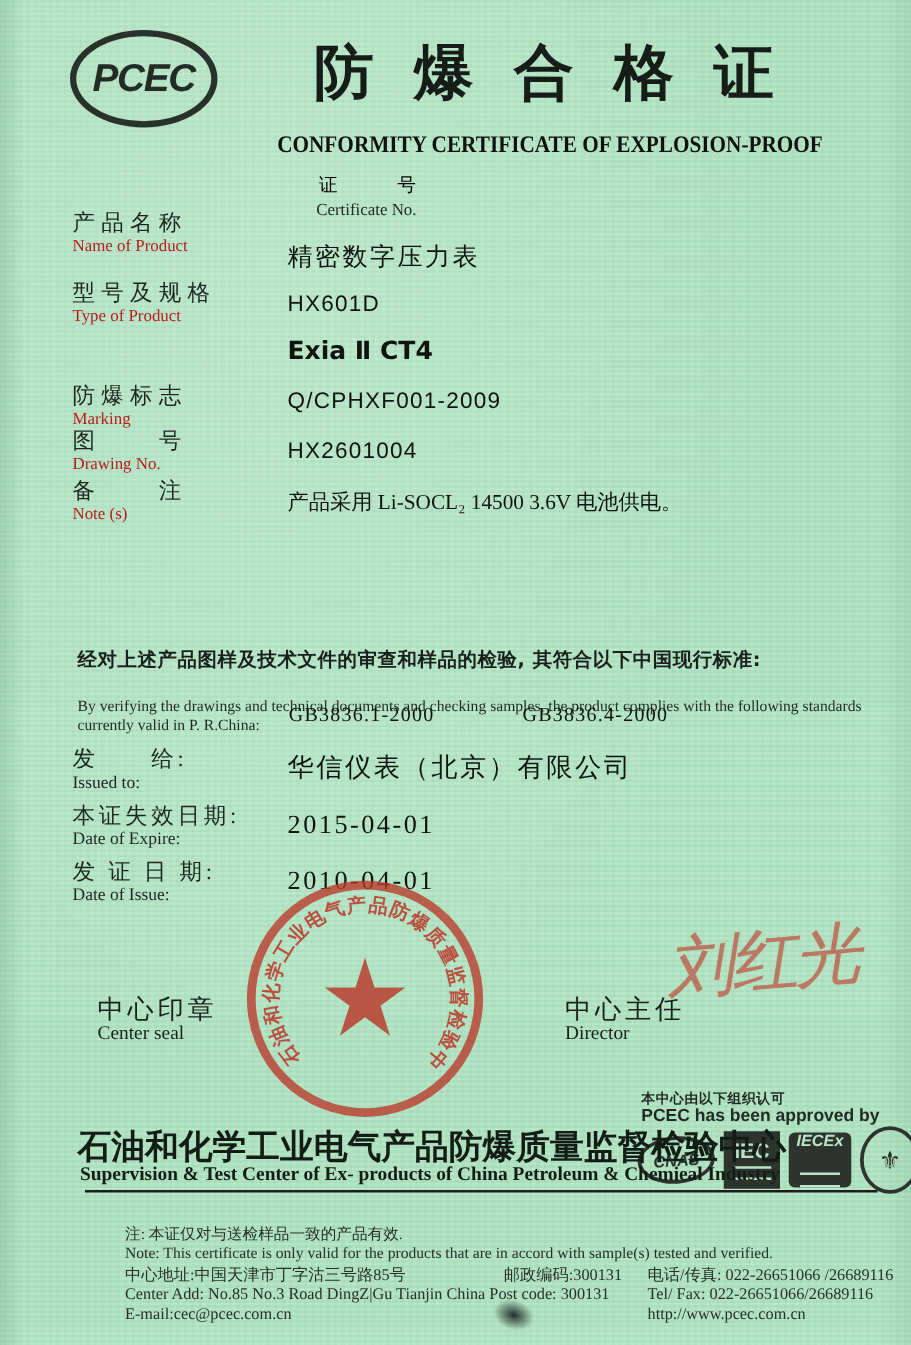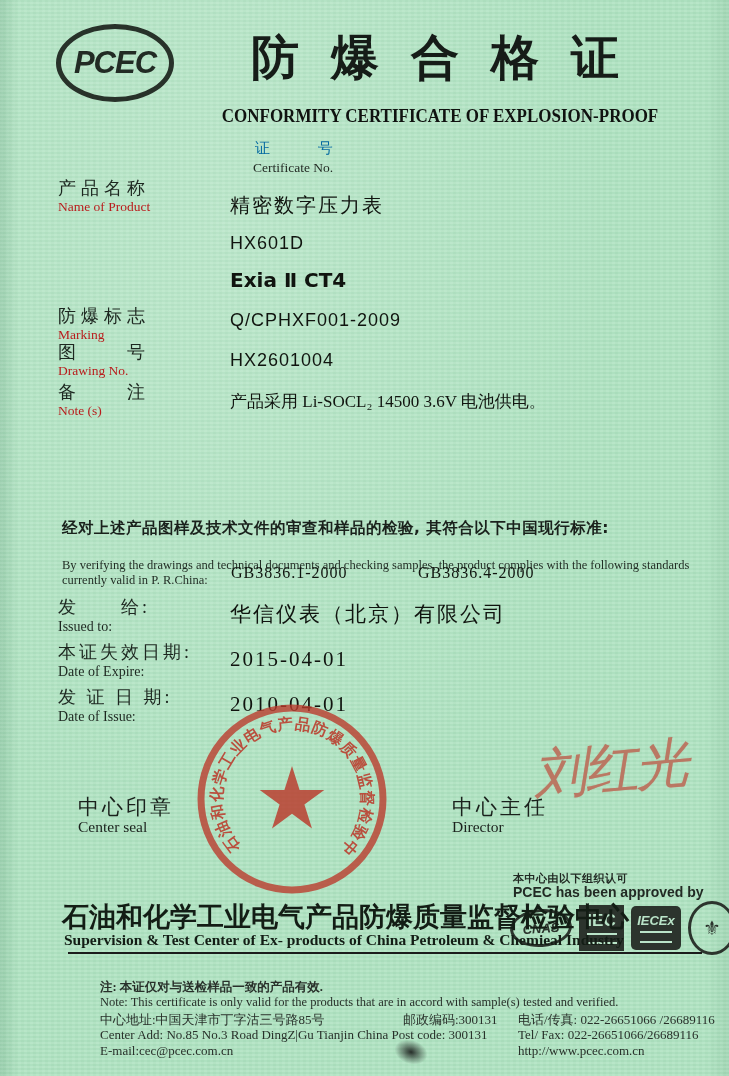--- a/index.html
+++ b/index.html
@@ -21,21 +21,21 @@
   
   .logo{left:56px;top:24px;width:108px;height:68px;border:5px solid #28322a;border-radius:50%;
         display:flex;align-items:center;justify-content:center;}
   .logo span{font-family:"Liberation Sans",sans-serif;font-style:italic;font-weight:bold;
         font-size:31px;color:#222b24;letter-spacing:-1px;}
   .title{left:170px;top:26px;width:530px;text-align:center;font-size:48px;font-weight:bold;
         color:#14191五6;letter-spacing:32px;text-indent:32px;color:#161c18;}
   .subtitle{left:205px;top:106px;width:470px;text-align:center;font-size:17px;font-weight:bold;
         color:#101210;transform:scaleY(1.12);letter-spacing:0px;}
   
-  .certno-cn{left:255px;top:139px;font-size:15px;letter-spacing:22px;color:#0369a1;}
+  .certno-cn{left:255px;top:139px;font-size:15px;letter-spacing:22px;color:#000000;}
   .certno-en{left:253px;top:160px;font-size:13.5px;color:#222b24;}
   .certno-val{left:336px;top:143px;font-size:27px;letter-spacing:4px;color:#10140f;}
   
   .lbl-cn{font-size:18px;letter-spacing:5px;color:#1d2720;white-space:pre;}
   .lbl-en{font-size:13.5px;color:#b91c1c;margin-top:-1px;}
   .val{color:#10140f;white-space:pre;}
   .val-serif{font-size:20px;letter-spacing:2px;}
   .val-sans{font-family:"Liberation Sans",sans-serif;font-size:18px;letter-spacing:1px;}
   .val-bold{font-family:"DejaVu Sans",sans-serif;font-weight:bold;font-size:20px;letter-spacing:0px;}
   .val-note{font-size:17px;}
@@ -63,21 +63,21 @@
   .logos{left:510px;top:901px;display:flex;align-items:center;gap:7px;}
   .lg-cnas{width:56px;height:32px;border:3px solid #2c342d;border-radius:50%;
            display:flex;align-items:center;justify-content:center;transform:rotate(-4deg);}
   .lg-cnas span{font-family:"Liberation Sans",sans-serif;font-weight:bold;font-style:italic;
            font-size:13px;color:#2c342d;}
   .lg-iec{width:45px;height:46px;background:#2c342d;display:flex;flex-direction:column;
            align-items:center;justify-content:center;}
   .lg-iec .t{color:#b9e4c8;font-family:"Liberation Sans",sans-serif;font-weight:bold;font-size:17px;line-height:17px;}
   .lg-iec .b{width:30px;height:7px;border-top:2px solid #b9e4c8;border-bottom:2px solid #b9e4c8;margin-top:4px;}
   .lg-iecex{width:50px;height:44px;background:#2c342d;border-radius:5px;display:flex;flex-direction:column;
-           align-items:center;justify-content:center;}
+           align-items:center;justify-content:space-between;}
   .lg-iecex .t{color:#b9e4c8;font-family:"Liberation Sans",sans-serif;font-weight:bold;
            font-style:italic;font-size:13px;line-height:13px;}
   .lg-iecex .b{width:32px;height:8px;border-top:2px solid #b9e4c8;border-bottom:2px solid #b9e4c8;margin-top:4px;}
   .lg-emblem{width:42px;height:48px;border:3px solid #2c342d;border-radius:50%;
            display:flex;align-items:center;justify-content:center;font-size:20px;color:#2c342d;}
   
   .org-cn{left:62px;top:899px;width:450px;font-size:27px;font-weight:bold;letter-spacing:0px;color:#131d15;white-space:nowrap;}
   .org-en{left:64px;top:931px;width:460px;font-size:15.5px;font-weight:bold;color:#131d15;white-space:nowrap;}
   .rule{left:68px;top:952px;width:634px;height:2px;background:#1c1c1c;}
   .ft{font-size:13px;color:#28302a;white-space:nowrap;}
@@ -92,26 +92,30 @@
 
   <div class="abs logo">
     <span>PCEC</span>
   </div>
   <div class="abs title">防爆合格证</div>
   <div class="abs subtitle">CONFORMITY CERTIFICATE OF EXPLOSION-PROOF</div>
 
   <div class="abs certno-cn">证 号</div>
   <div class="abs certno-en">Certificate No.</div>
 
-  <div class="abs" style="left:58px;top:176px;">
+  <div class="abs" style="left:58px;top:166px;">
     <div class="lbl-cn">产品名称</div>
     <div class="lbl-en">Name of Product</div>
   </div>
   <div class="abs val val-serif" style="left:230px;top:192px;">精密数字压力表</div>
 
+  <div class="abs" style="left:58px;top:222px;">
+    <div class="lbl-cn">型号及规格</div>
+    <div class="lbl-en">Type of Product</div>
+  </div>
   <div class="abs val val-sans" style="left:230px;top:233px;">HX601D</div>
 
   <div class="abs" style="left:58px;top:261px;margin-top:43px;">
     <div class="lbl-cn">防爆标志</div>
     <div class="lbl-en">Marking</div>
   </div>
   <div class="abs val val-bold" style="left:230px;top:268px;">Exia Ⅱ CT4</div>
 
   <div class="abs val val-sans" style="left:230px;top:310px;">Q/CPHXF001-2009</div>
 
@@ -179,21 +183,21 @@
       <div class="t">IECEx</div>
         <div class="b"></div>
     </div>
     <div class="lg-emblem">⚜</div>
   </div>
 
   <div class="abs org-cn">石油和化学工业电气产品防爆质量监督检验中心</div>
   <div class="abs org-en">Supervision &amp; Test Center of Ex- products of China Petroleum &amp; Chemieal Industry</div>
   <div class="abs rule"></div>
 
-  <div class="abs ft ft-sm" style="left:100px;top:979px;font-weight:bold;">注: 本证仅对与送检样品一致的产品有效.</div>
+  <div class="abs ft ft-sm" style="left:100px;top:979px;">注: 本证仅对与送检样品一致的产品有效.</div>
   <div class="abs ft ft-sm" style="left:100px;top:995px;">Note: This certificate is only valid for the products that are in accord with sample(s) tested and verified.</div>
   <div class="abs ft" style="left:100px;top:1011px;">中心地址:中国天津市丁字沽三号路85号</div>
   <div class="abs ft" style="left:403px;top:1011px;">邮政编码:300131</div>
   <div class="abs ft" style="left:518px;top:1011px;">电话/传真: 022-26651066 /26689116</div>
   <div class="abs ft" style="left:100px;top:1027px;">Center Add: No.85 No.3 Road DingZ|Gu Tianjin China Post code: 300131</div>
   <div class="abs ft" style="left:518px;top:1027px;">Tel/ Fax: 022-26651066/26689116</div>
   <div class="abs ft" style="left:100px;top:1043px;">E-mail:cec@pcec.com.cn</div>
   <div class="abs ft" style="left:518px;top:1043px;">http://www.pcec.com.cn</div>
   <div class="abs smudge"></div>
 

